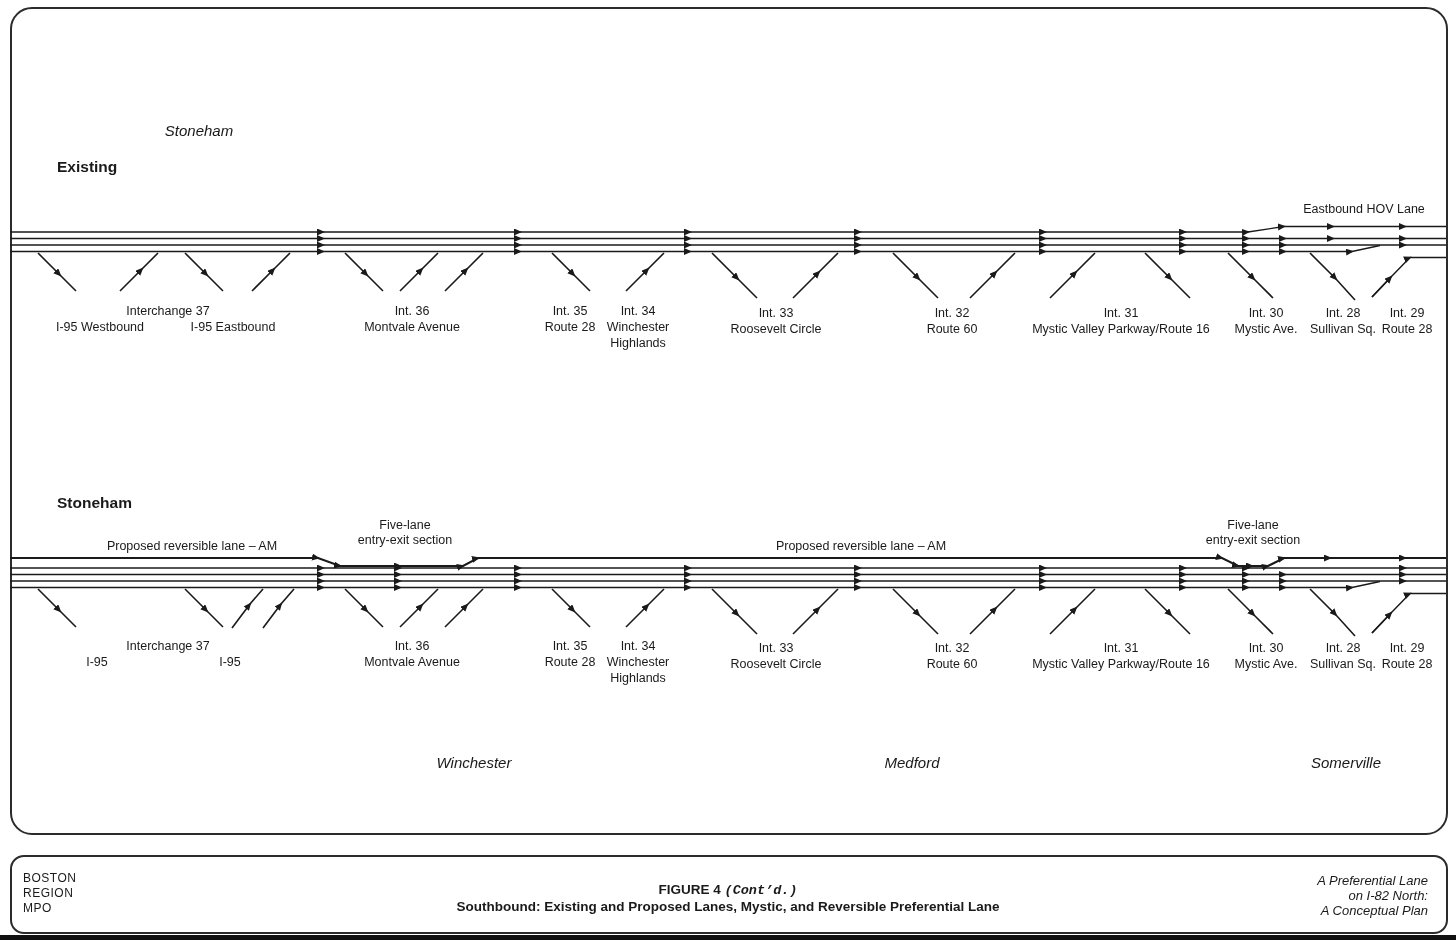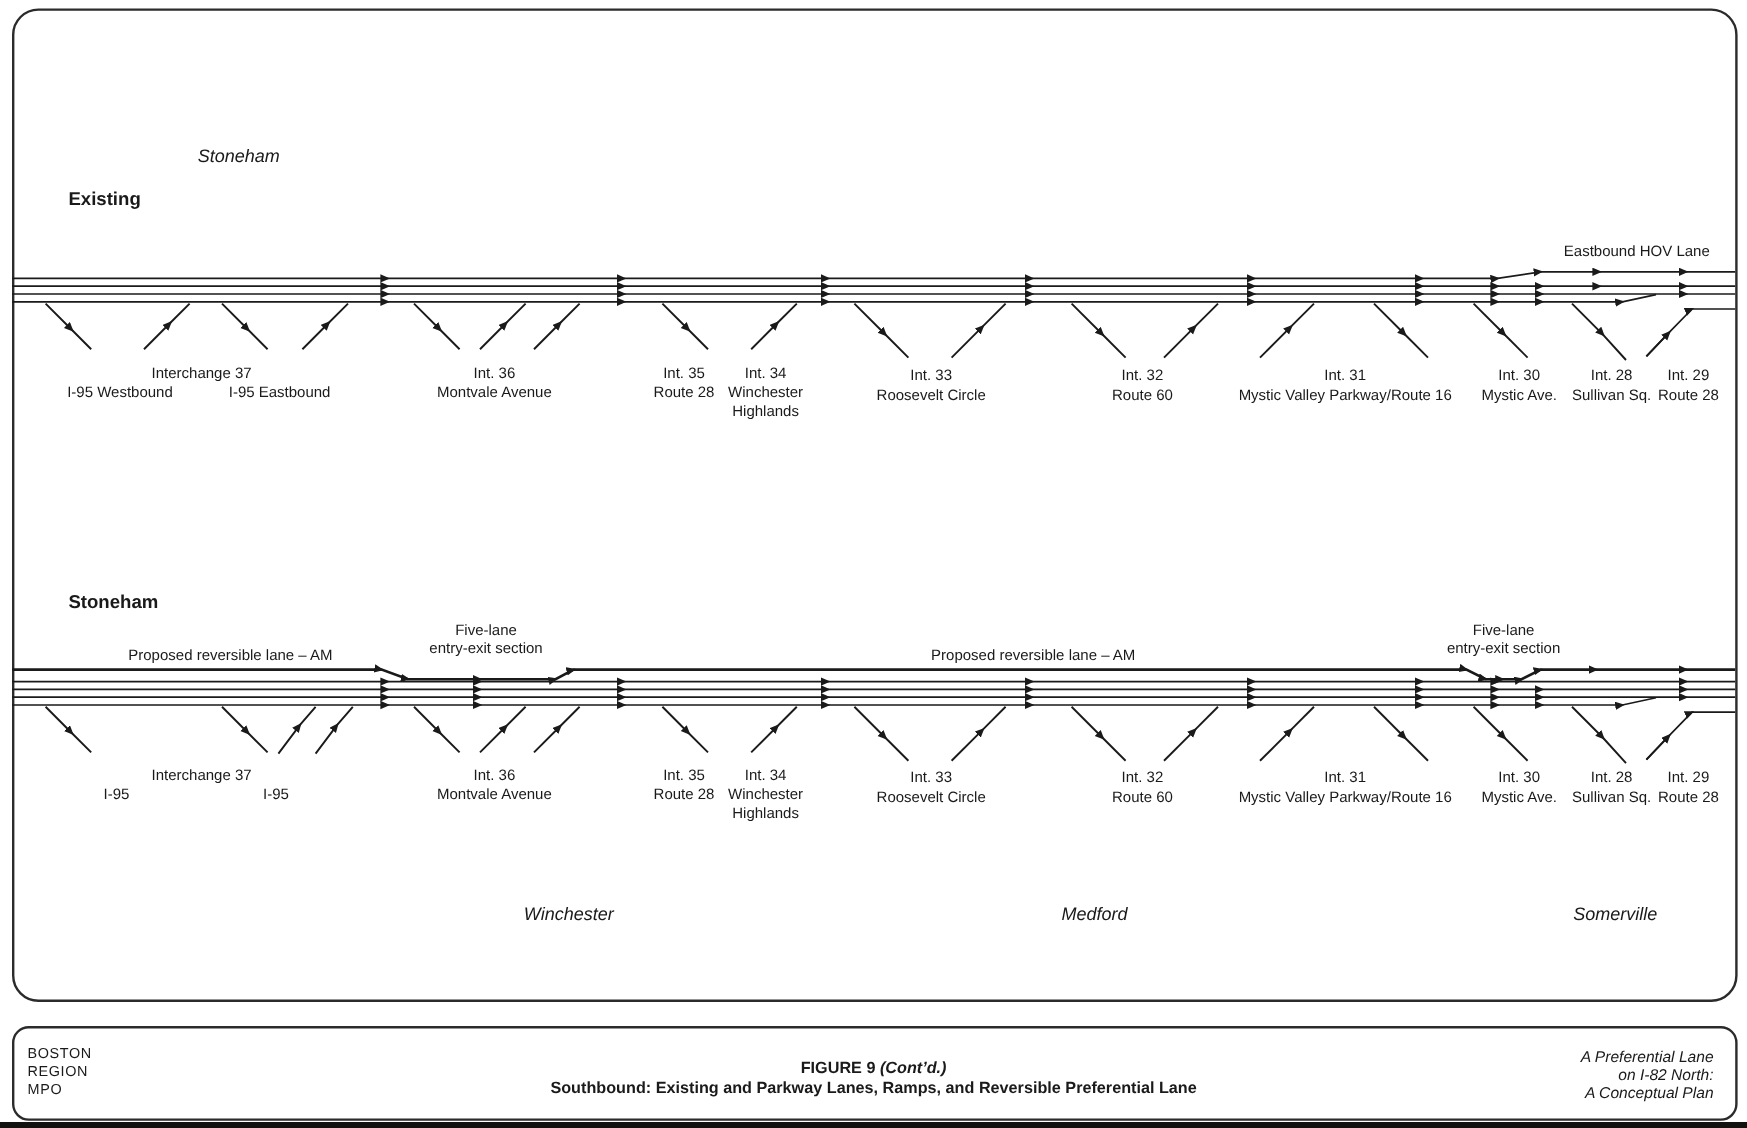--- a/index.html
+++ b/index.html
@@ -9,21 +9,21 @@
   .bottom-bar{position:absolute;left:0;top:935px;width:1456px;height:5px;background:#111;}
   svg.diagram{position:absolute;left:0;top:0;width:1456px;height:940px;}
   .lbl{position:absolute;transform:translateX(-50%);white-space:nowrap;font-size:12.5px;line-height:15px;text-align:right;}
   .heading{position:absolute;font-weight:bold;font-size:15.5px;white-space:nowrap;}
   .city{position:absolute;transform:translateX(-50%);font-style:italic;font-size:15px;white-space:nowrap;}
   .ann{position:absolute;transform:translateX(-50%);font-size:12.5px;white-space:nowrap;}
   .org{position:absolute;left:23px;top:871px;font-size:12px;line-height:15px;letter-spacing:.5px;}
   .fig-center{position:absolute;left:50%;transform:translateX(-50%);text-align:center;white-space:nowrap;font-weight:bold;}
   .fig-line1{top:882px;font-size:13.5px;}
   .fig-line2{top:899px;font-size:13.5px;}
-  .fig-cont{font-style:italic;}
+  .fig-cont{font-style:italic;font-family:Liberation Mono, monospace;}
   .plan-right{position:absolute;right:28px;top:873px;text-align:right;font-style:italic;font-size:13px;line-height:15px;}
 </style>
 </head>
 <body>
 
 <div class="frame"></div>
 
 <svg class="diagram" viewBox="0 0 1456 940" xmlns="http://www.w3.org/2000/svg">
   <defs>
     <marker id="ch" markerWidth="10" markerHeight="9" refX="6" refY="3.5" orient="auto" markerUnits="userSpaceOnUse">
@@ -151,22 +151,22 @@
 <div class="city" style="left:912px;top:754px;">Medford</div>
 <div class="city" style="left:1346px;top:754px;">Somerville</div>
 
 <div class="footer-box"></div>
 <div class="org">
   <div>BOSTON</div>
   <div>REGION</div>
   <div>MPO</div>
 </div>
 <div class="fig-center fig-line1">
-  <span>FIGURE 9</span>
+  <span>FIGURE 4</span>
   <span class="fig-cont">(Cont’d.)</span>
 </div>
-<div class="fig-center fig-line2">Southbound: Existing and Parkway Lanes, Ramps, and Reversible Preferential Lane</div>
+<div class="fig-center fig-line2">Southbound: Existing and Proposed Lanes, Mystic, and Reversible Preferential Lane</div>
 <div class="plan-right">
   <div>A Preferential Lane</div>
   <div>on I-82 North:</div>
   <div>A Conceptual Plan</div>
 </div>
 <div class="bottom-bar"></div>
 
 </body></html>

